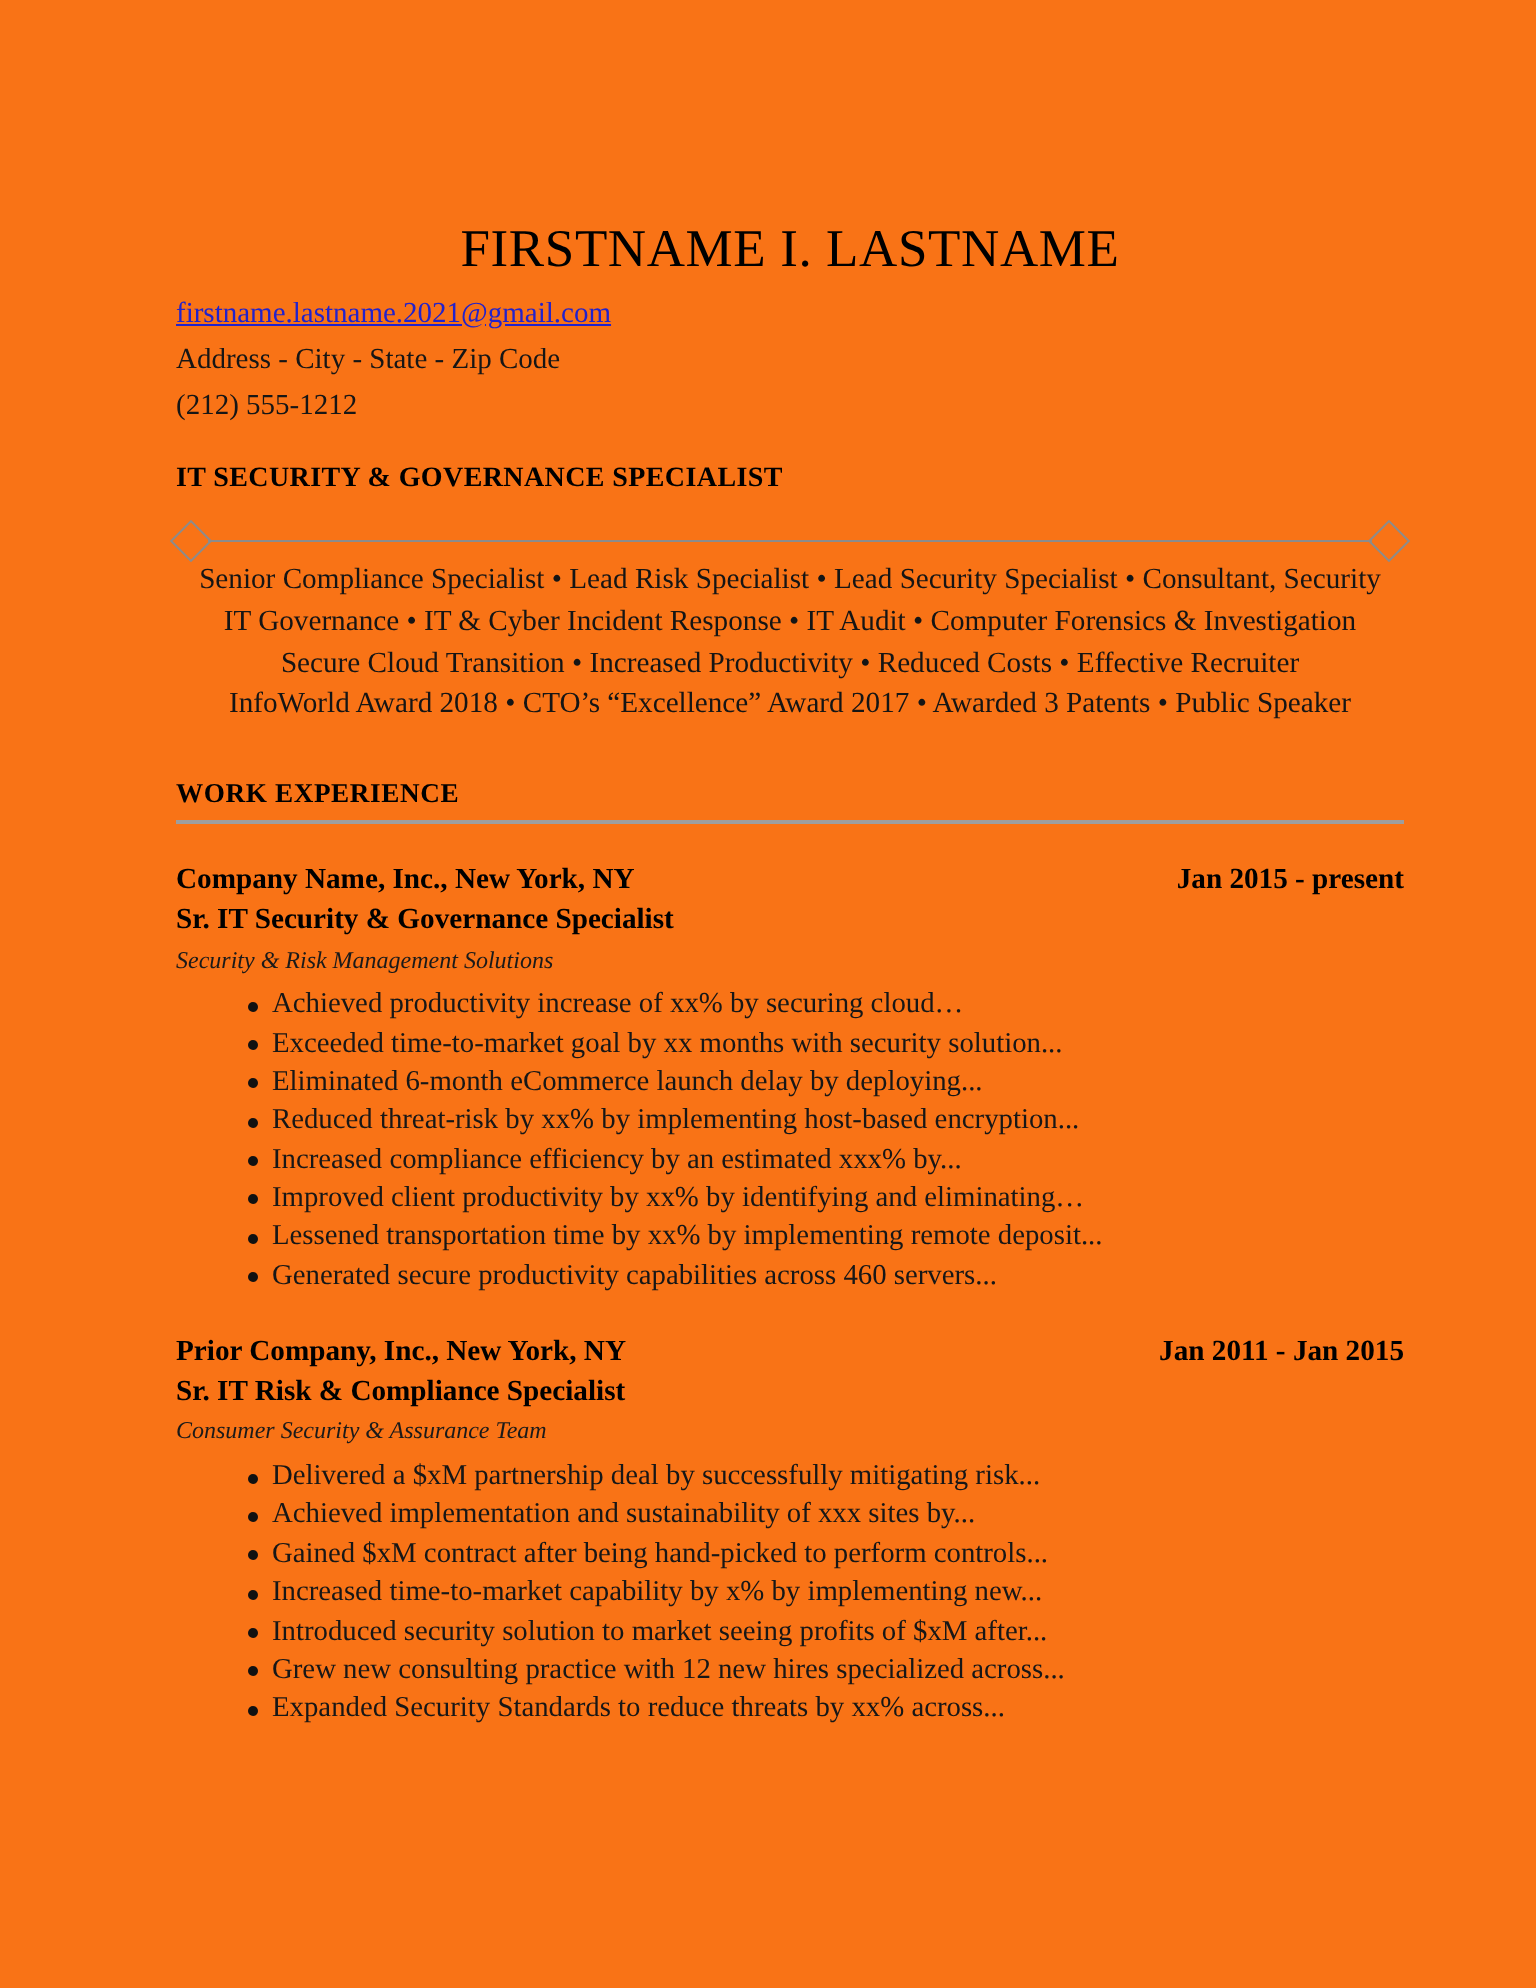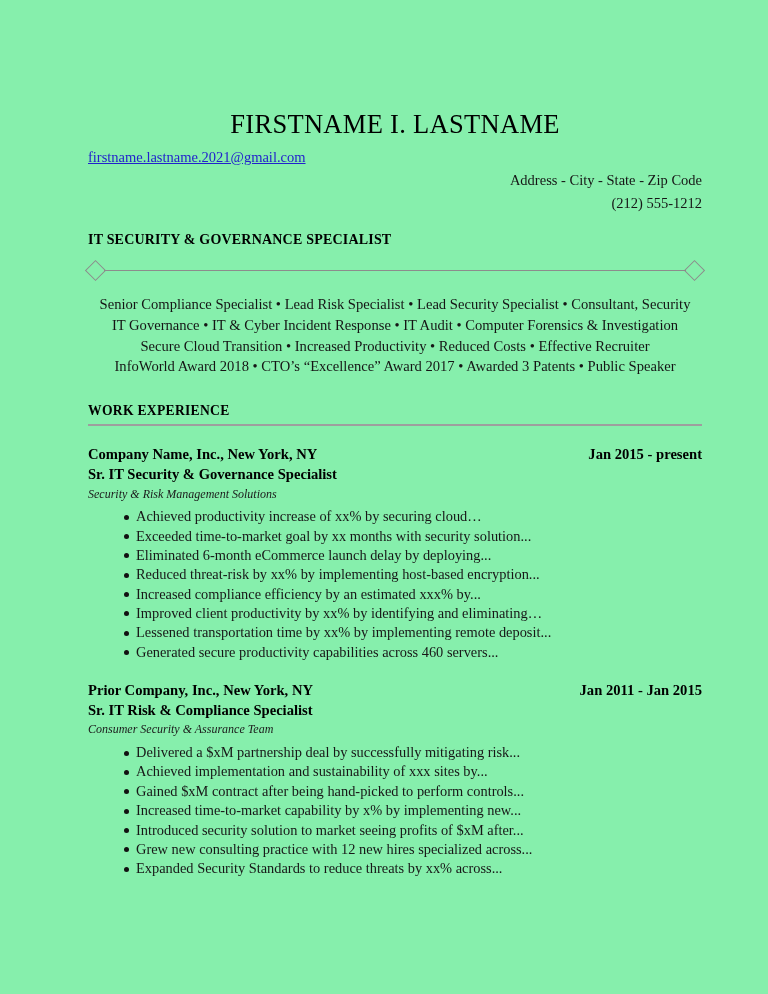--- a/index.html
+++ b/index.html
@@ -13,21 +13,21 @@
     height: 994px;
     font-family: "Liberation Serif", "DejaVu Serif", serif;
     color: #111111;
     -webkit-font-smoothing: antialiased;
   }
 
   .page {
     position: relative;
     width: 768px;
     height: 994px;
-    background: #86efac;
+    background: #f97316;
     box-sizing: border-box;
     padding: 0;
     overflow: hidden;
   }
 
   .content {
     position: absolute;
     left: 88px;
     top: 0;
     width: 614px;
@@ -47,21 +47,21 @@
     margin-top: 7px;
     line-height: 1.2;
   }
   .email-link {
     font-size: 14.5px;
     color: #2222cc;
     text-decoration: underline;
   }
   .address-line,
   .phone-line {
-    text-align: right;
+    text-align: left;
     font-size: 14.5px;
     color: #161616;
     margin-top: 5px;
     line-height: 1.25;
   }
 
   .headline {
     text-align: left;
     font-size: 14px;
     font-weight: bold;
@@ -89,21 +89,20 @@
     width: 13px;
     height: 13px;
     border: 1.4px solid #8c8c8c;
     transform: rotate(45deg);
     flex: 0 0 auto;
     background: transparent;
   }
 
   
   .summary {
-    margin-top: 14px;
   }
   .summary-line {
     text-align: center;
     font-size: 14.6px;
     color: #151515;
     line-height: 1.42;
   }
 
   
   .section {

